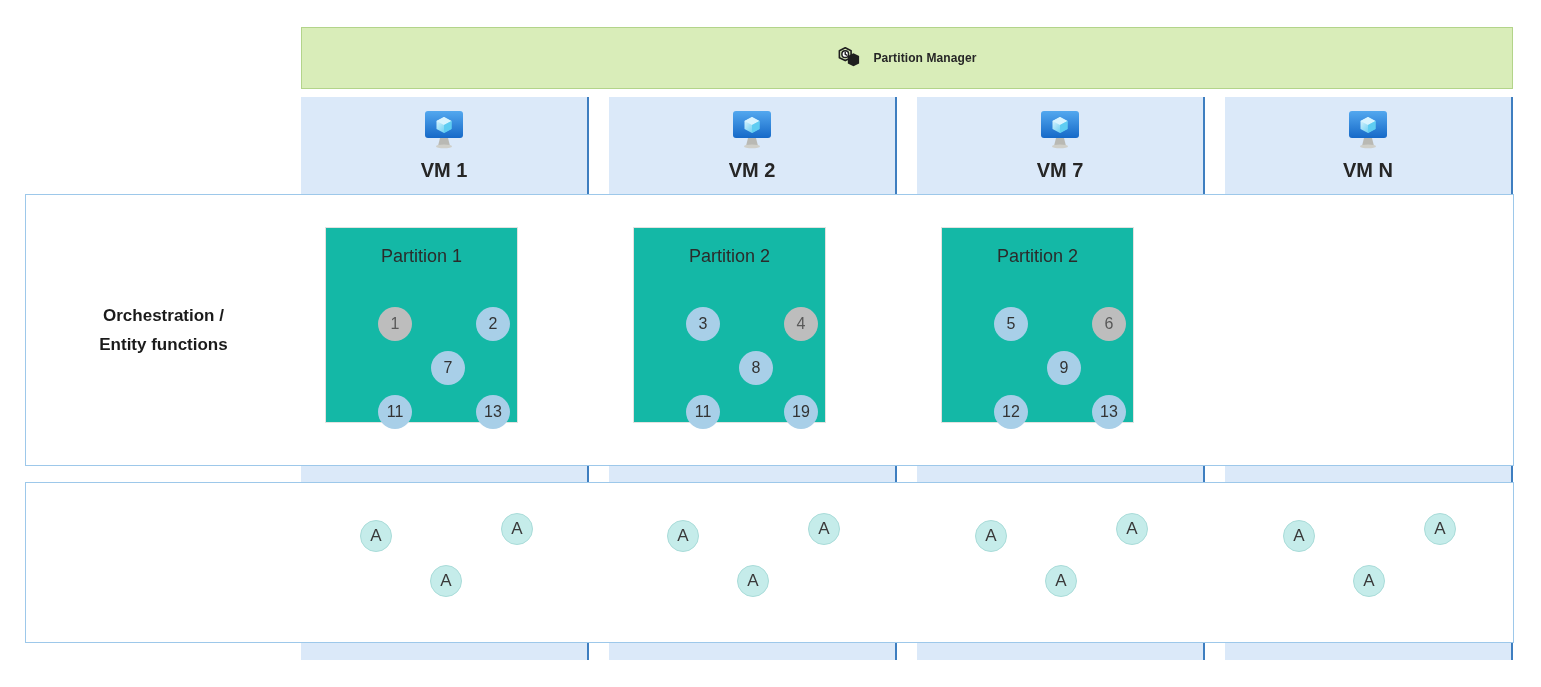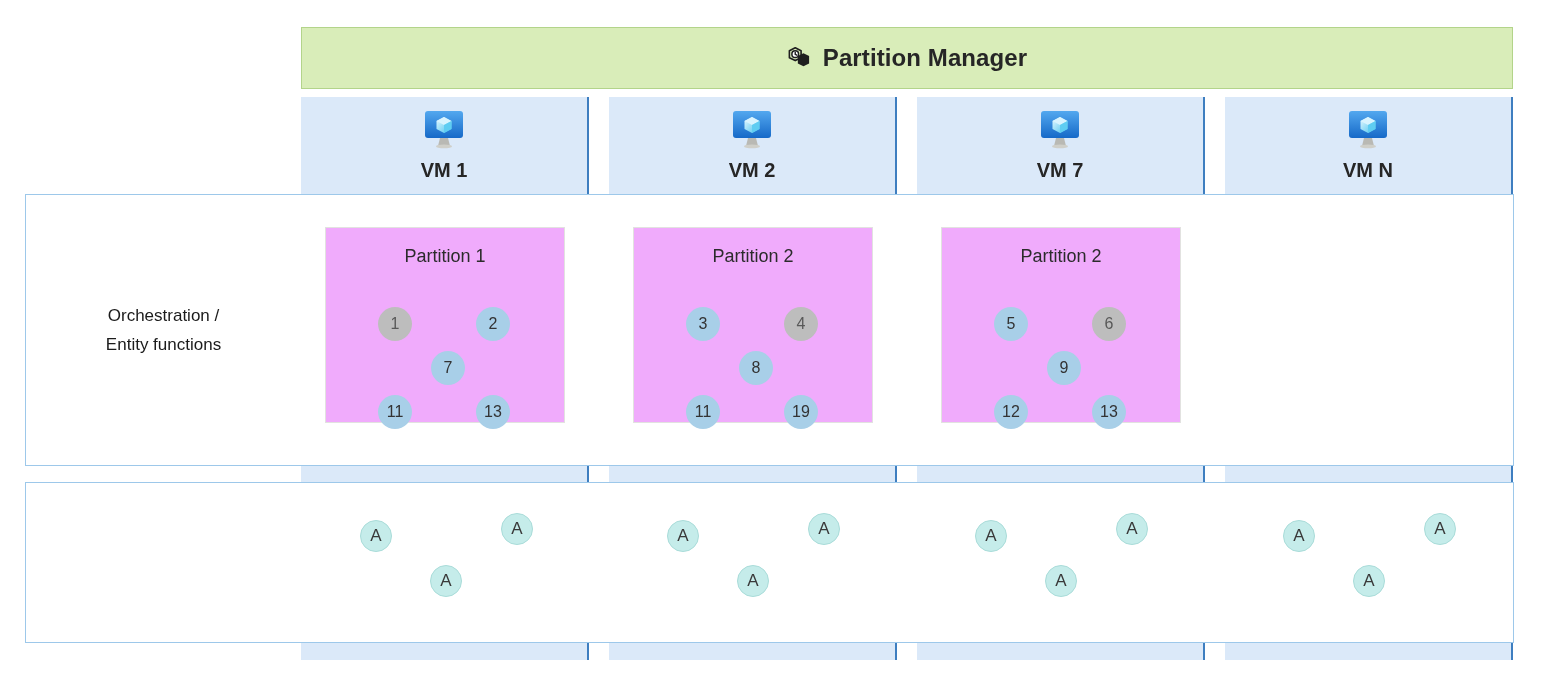--- a/index.html
+++ b/index.html
@@ -33,21 +33,21 @@
     display: flex;
     align-items: center;
     justify-content: center;
   }
   .pm-inner {
     display: flex;
     align-items: center;
     gap: 10px;
   }
   .pm-label {
-    font-size: 24px;
+    font-size: 12px;
     font-weight: bold;
     color: #262626;
     letter-spacing: 0.1px;
   }
   .pm-icon {
     width: 26px;
     height: 26px;
     display: block;
   }
 
@@ -107,34 +107,34 @@
     position: absolute;
     left: 0;
     top: 0;
     width: 275px;
     height: 100%;
     display: flex;
     align-items: center;
     justify-content: center;
     text-align: center;
     font-size: 17px;
-    font-weight: normal;
+    font-weight: bold;
     color: #1b1b1b;
     line-height: 1.72;
     white-space: pre-line;
     box-sizing: border-box;
   }
 
   
   .partition {
     position: absolute;
     top: 32px;
-    width: 240px;
+    width: 193px;
     height: 196px;
-    background: #f0abfc;
+    background: #14b8a6;
     border: 1px solid #e2e2e0;
     box-sizing: border-box;
   }
   .partition-title {
     position: absolute;
     top: 18px;
     left: 0;
     right: 0;
     text-align: center;
     font-size: 18px;

